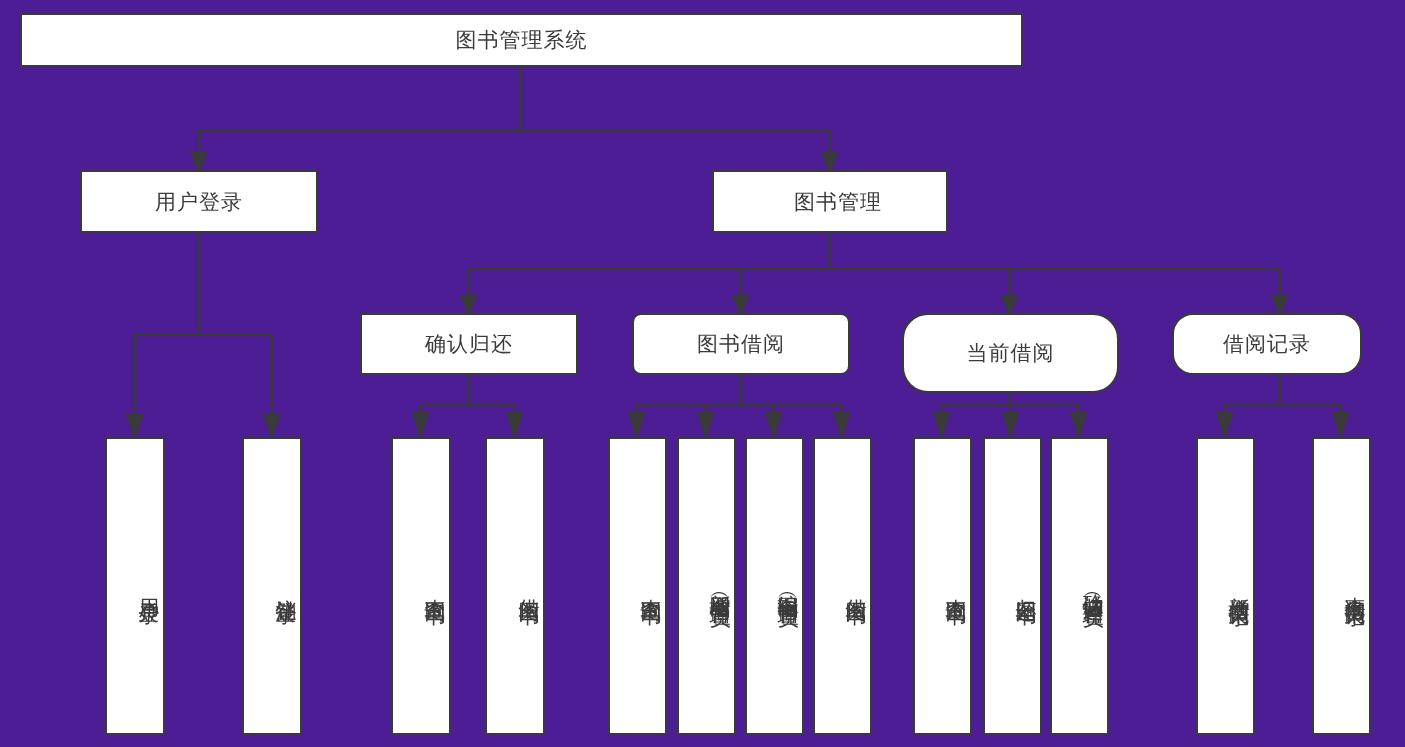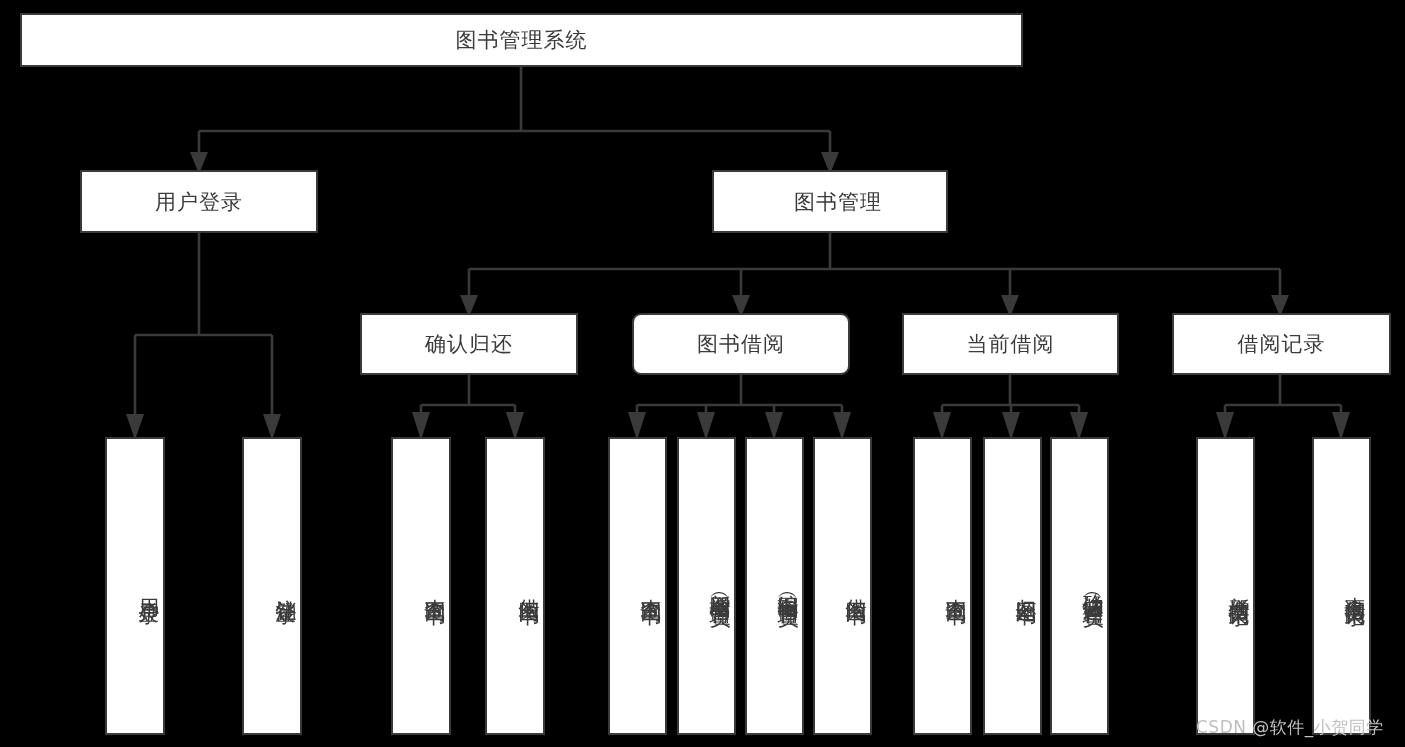--- a/index.html
+++ b/index.html
@@ -8,21 +8,21 @@
     padding: 0;
     background: #ffffff;
   }
   body {
     font-family: "DejaVu Sans", "Liberation Sans", sans-serif;
   }
   #canvas {
     position: relative;
     width: 1405px;
     height: 747px;
-    background: #000000;
+    background: #4c1d95;
     overflow: hidden;
   }
   svg.wires {
     position: absolute;
     left: 0;
     top: 0;
     width: 1405px;
     height: 747px;
     pointer-events: none;
   }
@@ -164,25 +164,25 @@
   </div>
 
   <div class="node h" style="left:360px; top:313px; width:218px; height:62px;">
     <span>确认归还</span>
   </div>
 
   <div class="node h" style="left:632px; top:313px; width:218px; height:62px;border-radius:9px;">
     <span>图书借阅</span>
   </div>
 
-  <div class="node h" style="left:902px; top:313px; width:217px; height:62px;">
+  <div class="node h" style="left:902px; top:313px; width:217px; height:80px;border-radius:26px;">
     <span>当前借阅</span>
   </div>
 
-  <div class="node h" style="left:1172px; top:313px; width:219px; height:62px;">
+  <div class="node h" style="left:1172px; top:313px; width:190px; height:62px;border-radius:21px;">
     <span>借阅记录</span>
   </div>
 
   <div class="node v" style="left:105px; top:437px; width:60px; height:298px;">
     <span>用户登录</span>
   </div>
 
   <div class="node v" style="left:242px; top:437px; width:60px; height:298px;">
     <span>注销登录</span>
   </div>
@@ -224,17 +224,14 @@
   </div>
 
   <div class="node v" style="left:1196px; top:437px; width:59px; height:298px;">
     <span>新增借阅记录</span>
   </div>
 
   <div class="node v" style="left:1312px; top:437px; width:59px; height:298px;">
     <span>查询借阅记录</span>
   </div>
 
-  <div class="watermark" style="left:1196px; top:716px;">
-    <span>CSDN @软件_小贺同学</span>
-  </div>
 
 </div>
 
 </body></html>

